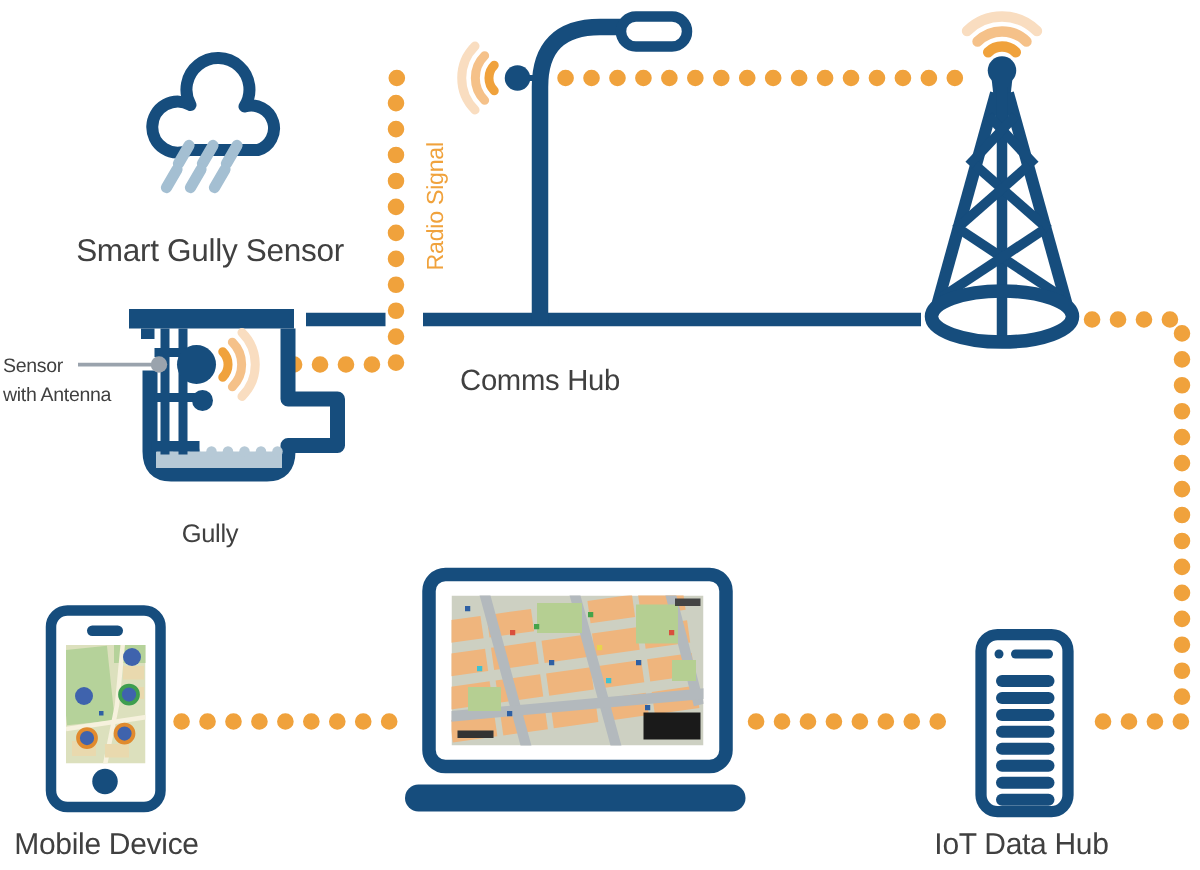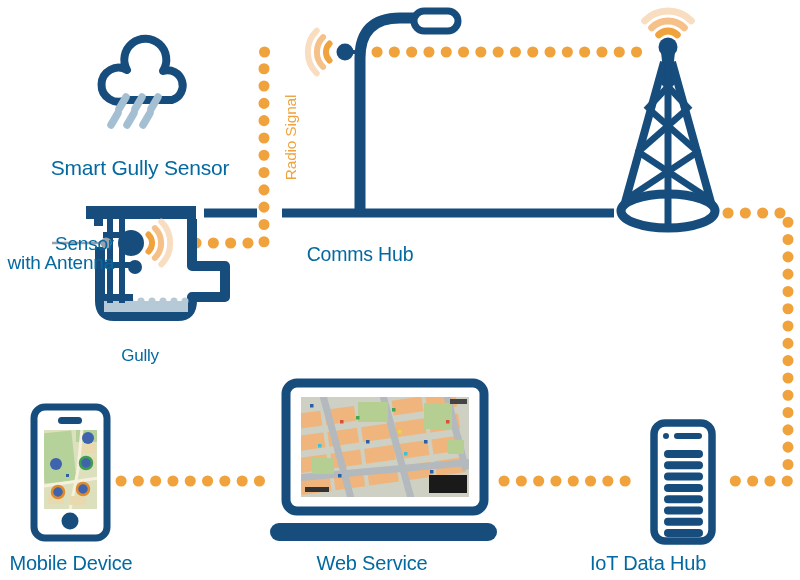--- a/index.html
+++ b/index.html
@@ -1,34 +1,34 @@
 <!DOCTYPE html>
 <html><head>
 <meta charset="utf-8">
 <style>
   html,body{margin:0;padding:0;background:#fff;}
   #stage{position:relative;width:800px;height:580px;background:#ffffff;overflow:hidden;
          font-family:"Liberation Sans",sans-serif;}
   #diagram-svg{position:absolute;left:0;top:0;}
-  .lbl{position:absolute;color:#0369a1;letter-spacing:-0.2px;line-height:1.1;}
+  .lbl{position:absolute;color:#404040;letter-spacing:-0.2px;line-height:1.1;}
   .lbl.center{text-align:center;}
   .lbl.orange{color:#f0a23c;}
   .lbl.big{font-size:20px;}
   .lbl.med{font-size:19.5px;}
   .lbl.small{font-size:15.5px;}
   #lbl-smart-gully{left:30px;top:156px;width:220px;font-size:21px;}
-  #lbl-sensor-antenna{left:2px;top:234px;width:112px;font-size:19px;line-height:19px;white-space:pre-line;text-align:right;}
+  #lbl-sensor-antenna{left:2px;top:234px;width:112px;font-size:13px;line-height:19px;white-space:pre-line;}
   #lbl-gully{left:90px;top:347px;width:100px;font-size:17px;}
   #lbl-comms-hub{left:295px;top:244px;width:130px;}
   #lbl-mobile-network{left:590px;top:244px;width:158px;}
   #lbl-gsm-modem{left:458px;top:64px;width:130px;}
   #lbl-radio-signal{left:239px;top:129px;width:104px;transform:rotate(-90deg);}
   #lbl-mobile-device{left:2px;top:552px;width:138px;}
   #lbl-web-service{left:302px;top:552px;width:140px;}
-  #lbl-iot-hub{left:578px;top:552px;width:140px;}
+  #lbl-iot-hub{left:611px;top:552px;width:140px;}
 </style>
 </head>
 <body>
 
 <div id="stage">
 
 <svg id="diagram-svg" width="800" height="580" viewBox="0 0 800 580">
 
   <g stroke="#164d7d" stroke-width="9">
     <line x1="204" y1="213" x2="257" y2="213"></line>
@@ -241,15 +241,14 @@
   </g>
 </svg>
 
   <div class="lbl center" id="lbl-smart-gully">Smart Gully Sensor</div>
   <div class="lbl" id="lbl-sensor-antenna">Sensor
 with Antenna</div>
   <div class="lbl center" id="lbl-gully">Gully</div>
   <div class="lbl center med" id="lbl-comms-hub">Comms Hub</div>
   <div class="lbl center small orange" id="lbl-radio-signal">Radio Signal</div>
   <div class="lbl center big" id="lbl-mobile-device">Mobile Device</div>
-  <div class="lbl center big" id="lbl-web-service">Web Service</div>
   <div class="lbl center big" id="lbl-iot-hub">IoT Data Hub</div>
 </div>
 
 </body></html>

